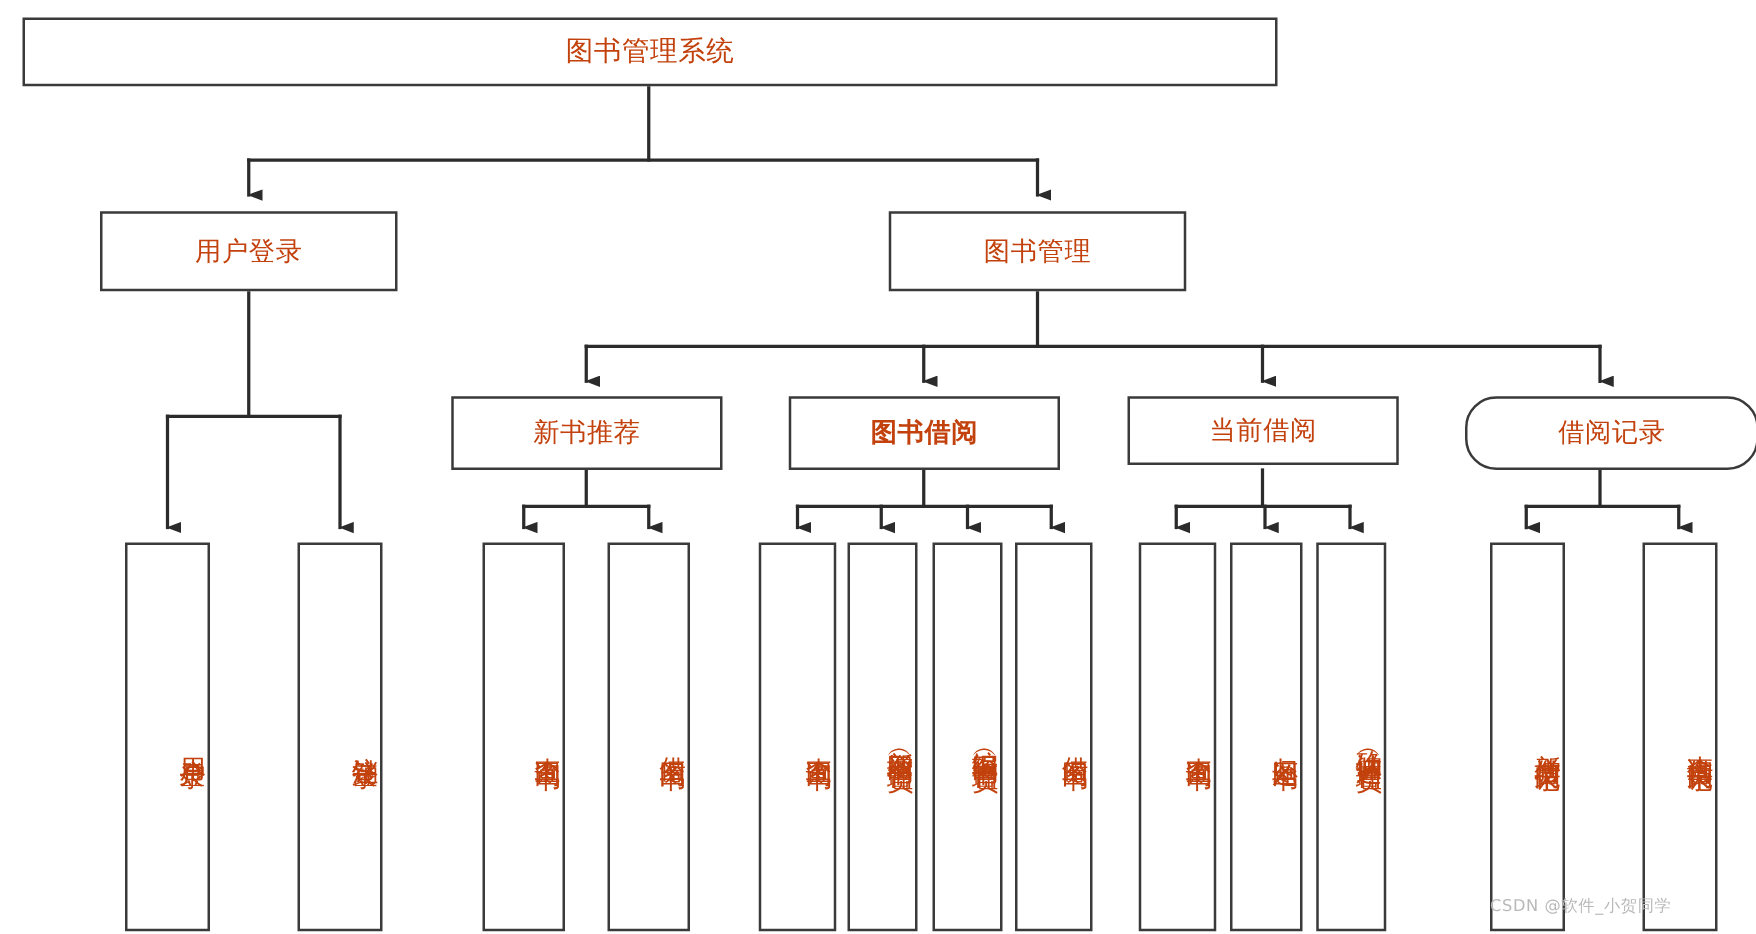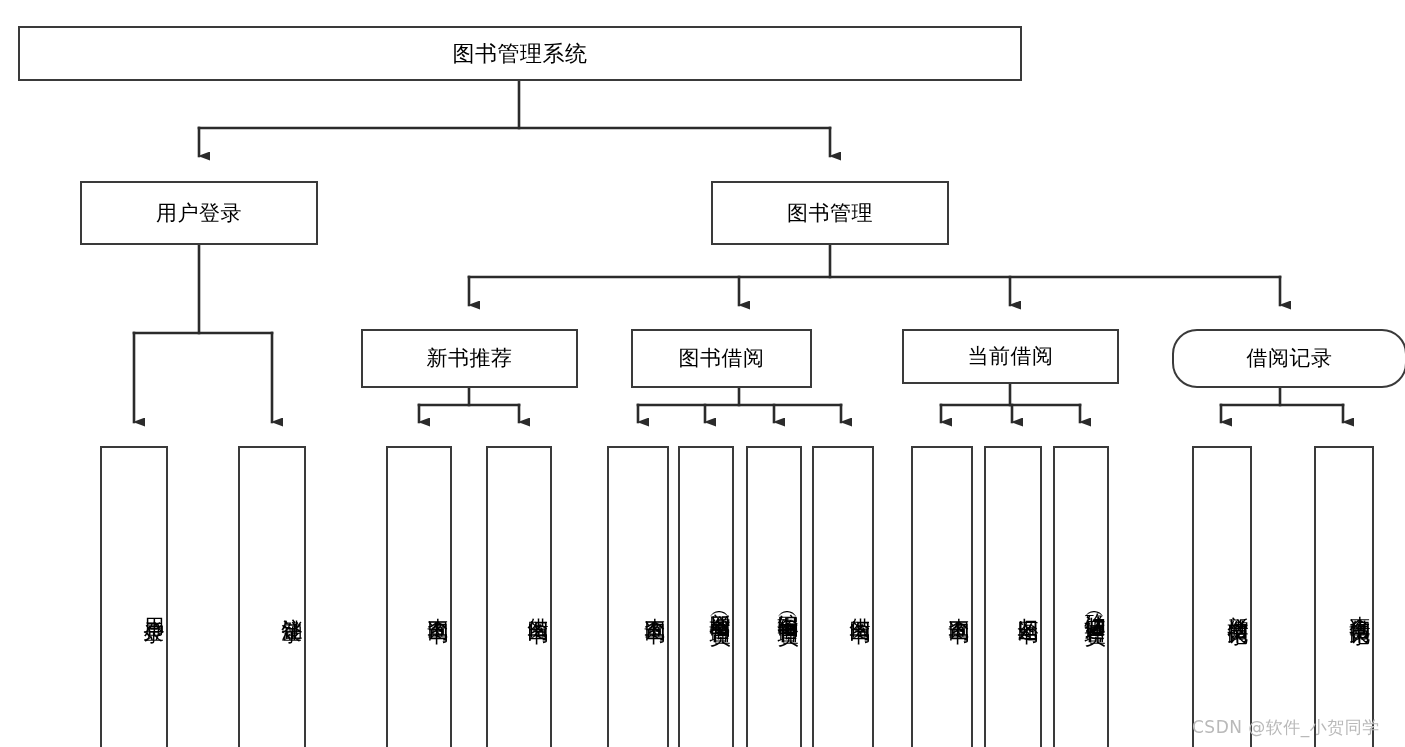--- a/index.html
+++ b/index.html
@@ -26,23 +26,22 @@
     pointer-events: none;
   }
   .node {
     position: absolute;
     box-sizing: border-box;
     background: #ffffff;
     border: 2px solid #3a3a3a;
     display: flex;
     align-items: center;
     justify-content: center;
-    color: #000000;
+    color: #c2410c;
     line-height: 1.18;
-    margin-top: 12px;
   }
   .node.h {
     font-size: 21px;
     letter-spacing: 0.5px;
   }
   .node.root {
     font-size: 22px;
   }
   .node.v {
     writing-mode: vertical-rl;
@@ -53,21 +52,21 @@
     align-items: flex-start;
     justify-content: center;
   }
   .node .txt {
     display: block;
   }
   .watermark {
     position: absolute;
     left: 1192px;
     top: 716px;
-    font-size: 17px;
+    font-size: 13px;
     color: #b9b9b9;
     white-space: nowrap;
     letter-spacing: 0.5px;
   }
 </style>
 </head>
 <body>
 
 <div id="canvas">
 
@@ -128,21 +127,21 @@
   <div class="node h" style="left:80px; top:169px; width:238px; height:64px;">
     <span class="txt">用户登录</span>
   </div>
   <div class="node h" style="left:361px; top:317px; width:217px; height:59px;">
     <span class="txt">新书推荐</span>
   </div>
 
   <div class="node h" style="left:711px; top:169px; width:238px; height:64px;">
     <span class="txt">图书管理</span>
   </div>
-  <div class="node h" style="left:631px; top:317px; width:181px; height:59px;">
+  <div class="node h" style="left:631px; top:317px; width:217px; height:59px;font-weight:bold;">
     <span class="txt">图书借阅</span>
   </div>
   <div class="node h" style="left:902px; top:317px; width:217px; height:55px;">
     <span class="txt">当前借阅</span>
   </div>
   <div class="node h" style="left:1172px; top:317px; width:235px; height:59px;border-radius:25px;">
     <span class="txt">借阅记录</span>
   </div>
 
   <div class="node v" style="left:100px; top:434px; width:68px; height:311px;">

